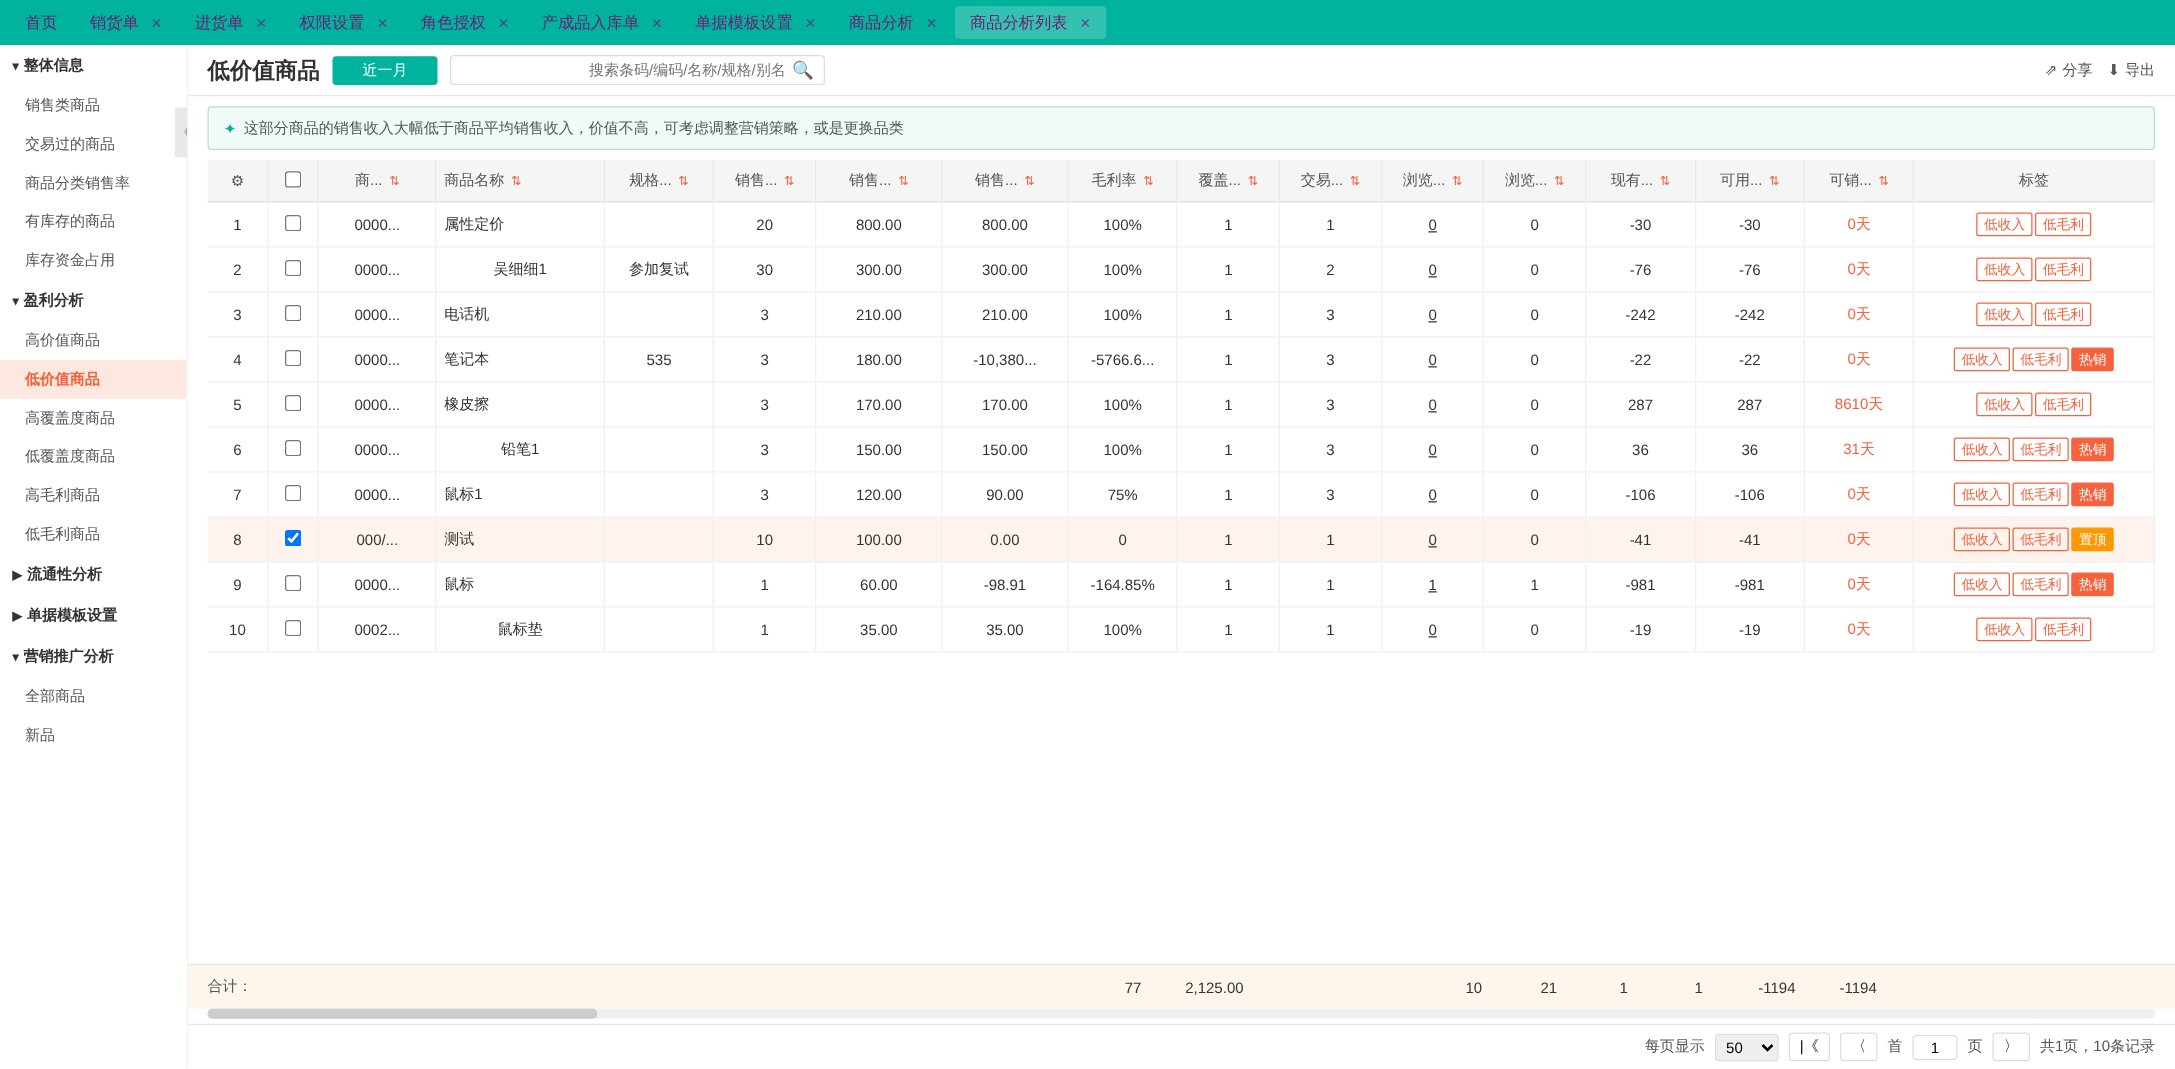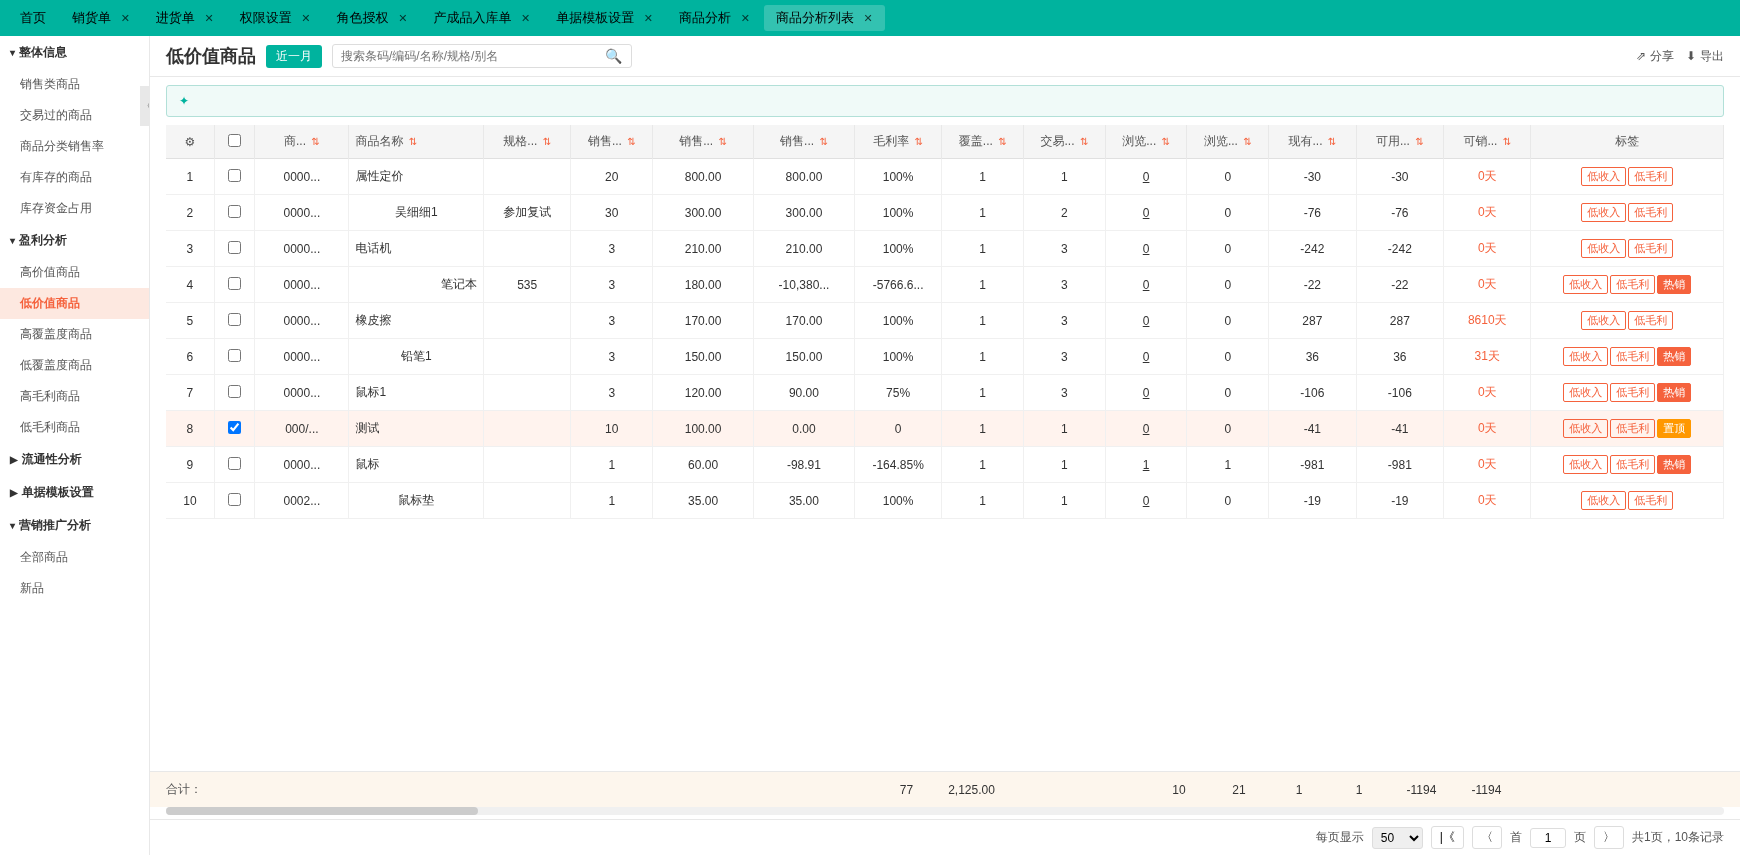--- a/index.html
+++ b/index.html
@@ -8,21 +8,21 @@
     
     .top-nav {
       display: flex;
       align-items: center;
       background: #00b39e;
       height: 36px;
       padding: 0 8px;
       gap: 2px;
     }
     .nav-item {
-      color: #000000;
+      color: #701a75;
       padding: 4px 12px;
       cursor: pointer;
       white-space: nowrap;
       border-radius: 3px;
       font-size: 13px;
     }
     .nav-item.active { background: rgba(255,255,255,0.2); }
     .nav-item .close-x { margin-left: 6px; opacity: 0.7; font-size: 11px; }
 
     
@@ -89,41 +89,42 @@
     }
     .page-title {
       font-size: 18px;
       font-weight: bold;
       color: #333;
     }
     .btn-period {
       background: #00b39e;
       color: #fff;
       border: none;
-      padding: 3px 10px;
+      padding: 3px 24px;
       border-radius: 3px;
       cursor: pointer;
       font-size: 12px;
     }
     .search-box {
       display: flex;
       align-items: center;
       border: 1px solid #ddd;
       border-radius: 3px;
       padding: 3px 8px;
       gap: 5px;
       flex: 1;
       max-width: 300px;
     }
     .search-box input {
       border: none;
       outline: none;
       font-size: 12px;
       color: #999;
       width: 100%;
+      text-align: right;
     }
     .search-icon { color: #f5623d; font-size: 14px; }
 
     .header-actions {
       margin-left: auto;
       display: flex;
       gap: 12px;
     }
     .action-btn {
       display: flex;
@@ -357,20 +358,21 @@
         </div>
         <div class="action-btn">
           <span>⬇</span>
           <span>导出</span>
         </div>
       </div>
     </div>
 
     <div class="info-banner">
       <span style="color:#00b39e;">✦</span>
+      <span>这部分商品的销售收入大幅低于商品平均销售收入，价值不高，可考虑调整营销策略，或是更换品类</span>
     </div>
 
     <div class="table-container">
       <table>
         <thead>
           <tr>
             <th class="col-settings">⚙</th>
             <th class="col-check"><input type="checkbox" style=""></th>
             <th class="col-code">商... <span class="th-sort">⇅</span></th>
             <th class="col-name">商品名称 <span class="th-sort">⇅</span></th>
@@ -444,21 +446,21 @@
     <td>0</td>
     <td>-242</td>
     <td>-242</td>
     <td><span class="days-orange">0天</span></td>
     <td><span class="tag tag-orange">低收入</span><span class="tag tag-orange">低毛利</span></td>
   </tr>
             <tr>
     <td>4</td>
     <td><input type="checkbox" style=""></td>
     <td>0000...</td>
-    <td style="text-align:right;">笔记本</td>
+    <td style="text-align:left;">笔记本</td>
     <td>535</td>
     <td>3</td>
     <td>180.00</td>
     <td>-10,380...</td>
     <td>-5766.6...</td>
     <td>1</td>
     <td>3</td>
     <td><span class="underline">0</span></td>
     <td>0</td>
     <td>-22</td>

